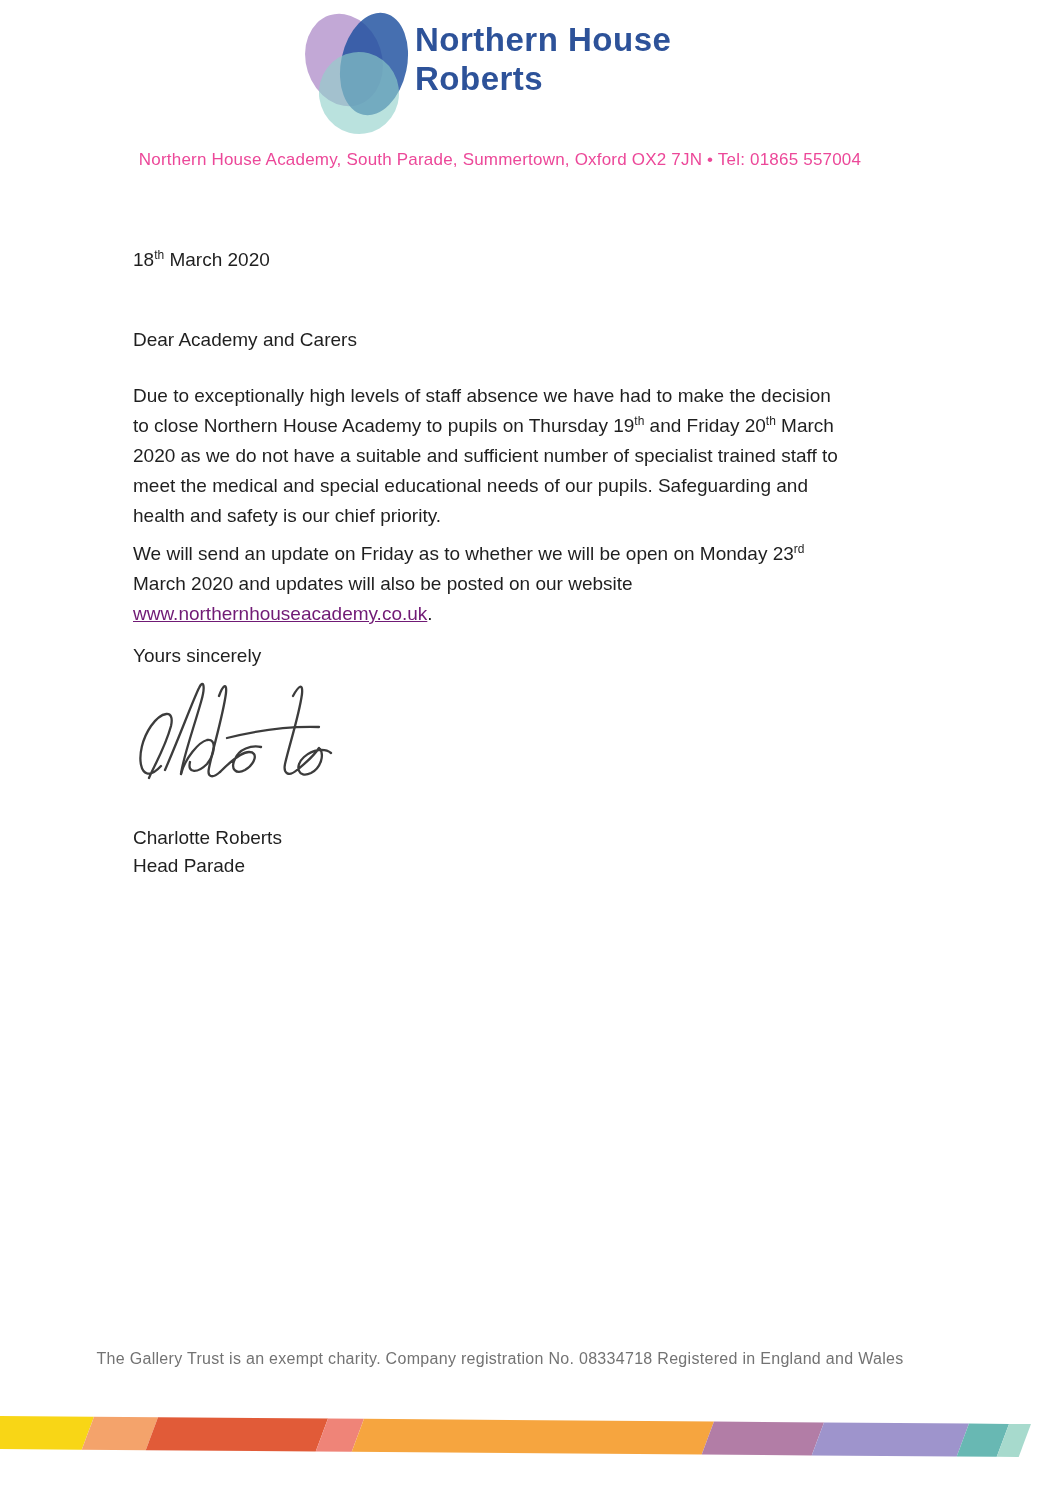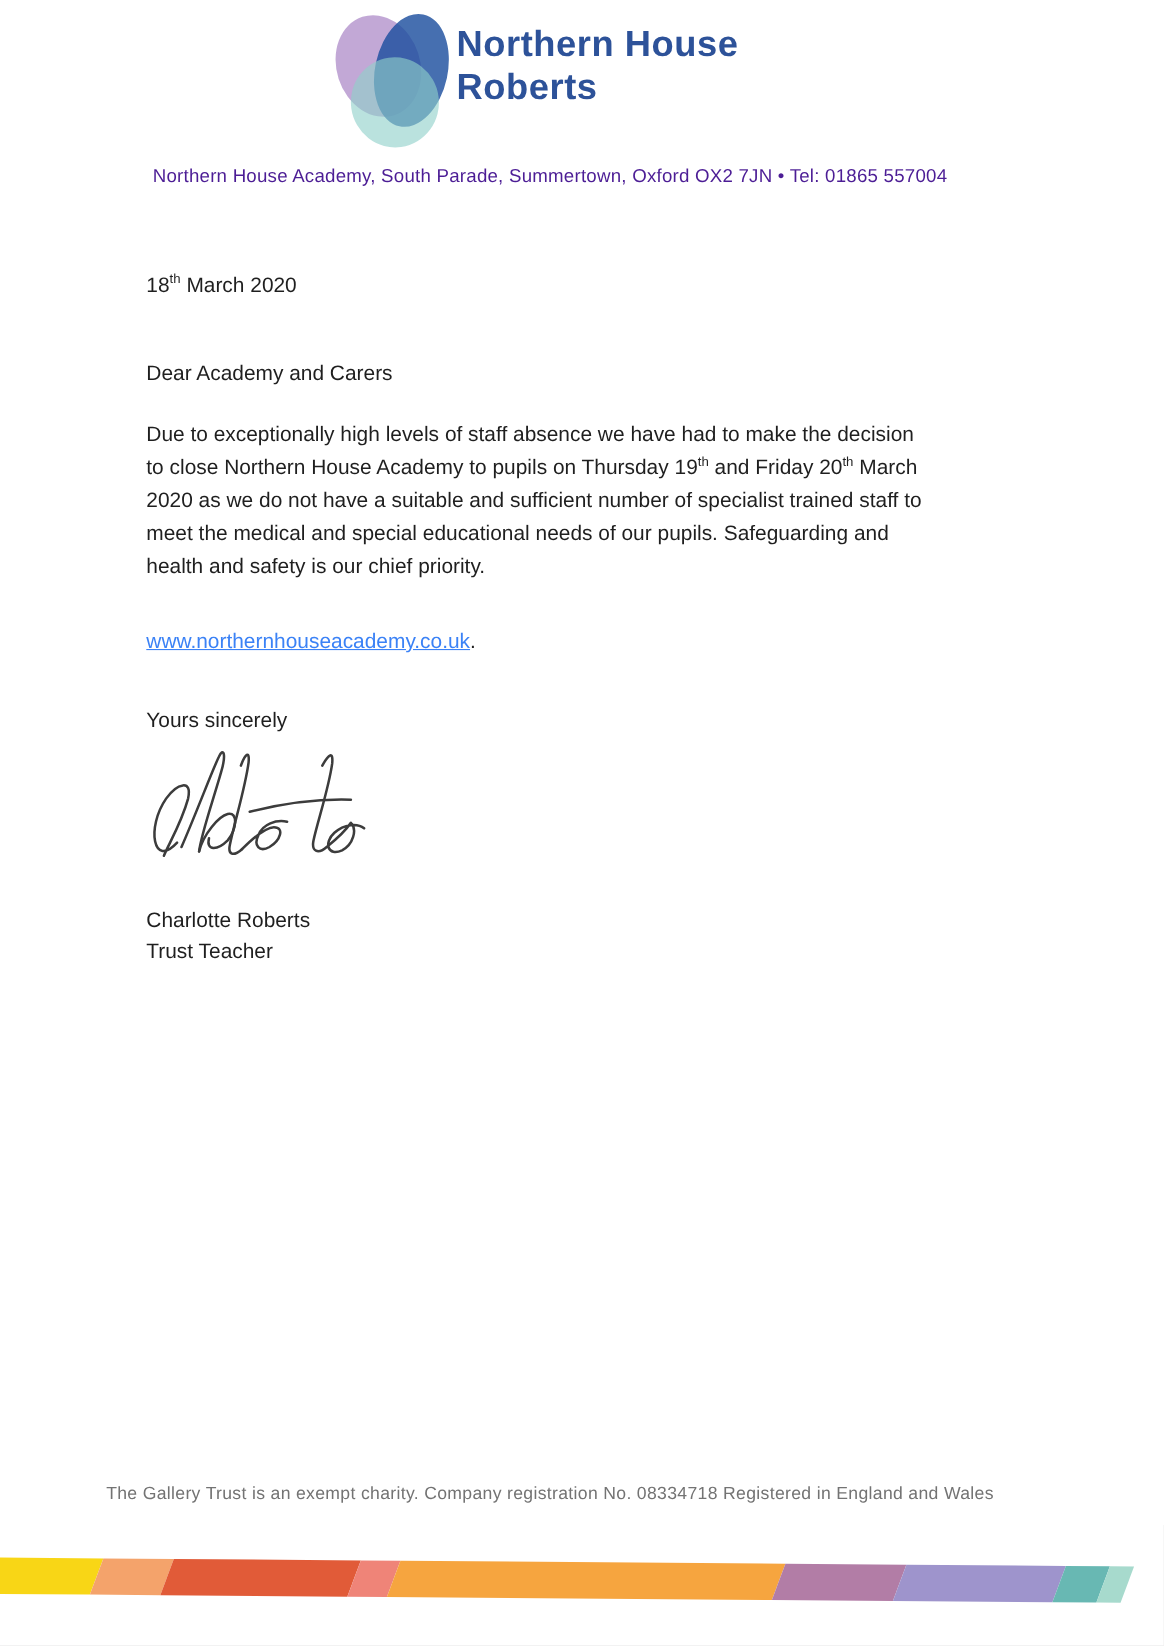--- a/index.html
+++ b/index.html
@@ -17,34 +17,34 @@
   
   .logo-wrap { position:absolute; left:300px; top:4px; width:420px; height:130px; }
   .logo-mark { position:absolute; left:0; top:0; }
   .logo-title {
     position:absolute; left:115px; top:16px;
     font-size:33px; font-weight:700; line-height:39px;
     color:#2d5299; letter-spacing:0.5px;
   }
   .address-line {
     position:absolute; left:0; top:150px; width:1000px;
-    text-align:center; font-size:17px; color:#4c1d95;
+    text-align:center; font-size:17px; color:#ec4899;
     letter-spacing:0.2px; white-space:nowrap;
   }
   
   .letter { position:absolute; left:133px; top:0; width:860px; }
   .date-line    { position:absolute; top:249px; font-size:19px; white-space:nowrap; }
   .salutation   { position:absolute; top:329px; font-size:19px; white-space:nowrap; }
   .para-1       { position:absolute; top:381px; font-size:19px; line-height:30px; white-space:nowrap; }
   .para-2       { position:absolute; top:539px; font-size:19px; line-height:30px; white-space:nowrap; }
   .closing      { position:absolute; top:645px; font-size:19px; white-space:nowrap; }
   .signature    { position:absolute; left:-6px; top:670px; }
   .signer-block { position:absolute; top:824px; font-size:19px; line-height:28px; }
   sup { font-size:12px; vertical-align:super; line-height:0; }
-  a.link { color:#3b82f6; text-decoration:underline; cursor:pointer; }
+  a.link { color:#701a75; text-decoration:underline; cursor:pointer; }
   
   .footer-line {
     position:absolute; left:0; top:1350px; width:1000px;
     text-align:center; font-size:16px; color:#737373;
     letter-spacing:0.3px; white-space:nowrap;
   }
   .ribbon {
     position:absolute; left:0; top:1416px; height:33px;
     transform:rotate(0.45deg); transform-origin:0 0;
   }
@@ -75,41 +75,41 @@
 
   <div class="letter">
 
     <div class="date-line">18<sup>th</sup> March 2020</div>
 
     <div class="salutation">Dear Academy and Carers</div>
 
     <div class="para-1">Due to exceptionally high levels of staff absence we have had to make the decision<br>to close Northern House Academy to pupils on Thursday 19<sup>th</sup> and Friday 20<sup>th</sup> March<br>2020 as we do not have a suitable and sufficient number of specialist trained staff to<br>meet the medical and special educational needs of our pupils. Safeguarding and<br>health and safety is our chief priority.</div>
 
     <div class="para-2">
-      <br>
+      <span>We will send an update on Friday as to whether we will be open on Monday 23<sup>rd</sup><br>March 2020 and updates will also be posted on our website</span><br>
       <a class="link">www.northernhouseacademy.co.uk</a><span>.</span>
     </div>
 
     <div class="closing">Yours sincerely</div>
 
     <svg class="signature" width="240" height="140" viewBox="0 0 240 140">
       <g fill="none" stroke="#3c3c3c" stroke-width="2.3" stroke-linecap="round" stroke-linejoin="round">
         <path d="M34 96 C12 120 6 82 24 56 C34 42 48 38 44 56 C38 78 26 98 22 108"></path>
         <path d="M38 100 C52 68 66 30 72 18 C76 9 79 15 74 32 C66 60 56 88 54 104"></path>
         <path d="M54 104 C58 88 72 72 80 70 C90 68 88 84 80 94 C71 103 60 104 63 92"></path>
         <path d="M92 26 C96 15 100 12 99 23 C96 46 86 78 82 98 C80 107 85 109 93 102"></path>
         <path d="M93 102 C103 92 114 82 122 82 C132 82 128 94 118 100 C109 105 103 99 108 89 C112 79 124 75 134 77"></path>
         <path d="M100 68 C132 60 162 56 192 57"></path>
         <path d="M166 26 C172 15 176 13 175 24 C172 46 162 76 158 94 C156 104 162 107 170 100 C180 92 188 84 192 78 C198 84 194 98 184 103 C171 109 167 96 177 87 C186 79 198 78 204 83"></path>
       </g>
     </svg>
 
     <div class="signer-block">
       <div>Charlotte Roberts</div>
-      <div>Trust Teacher</div>
+      <div>Head Parade</div>
     </div>
   </div>
 
   <div class="footer-line">The Gallery Trust is an exempt charity. Company registration No. 08334718 Registered in England and Wales</div>
 
   <div class="ribbon">
     <div class="ribbon-row">
         <div style="width: 94px; background: rgb(248, 214, 22);"></div>
         <div style="width: 64px; background: rgb(244, 163, 107);"></div>
         <div style="width: 170px; background: rgb(225, 91, 56);"></div>

